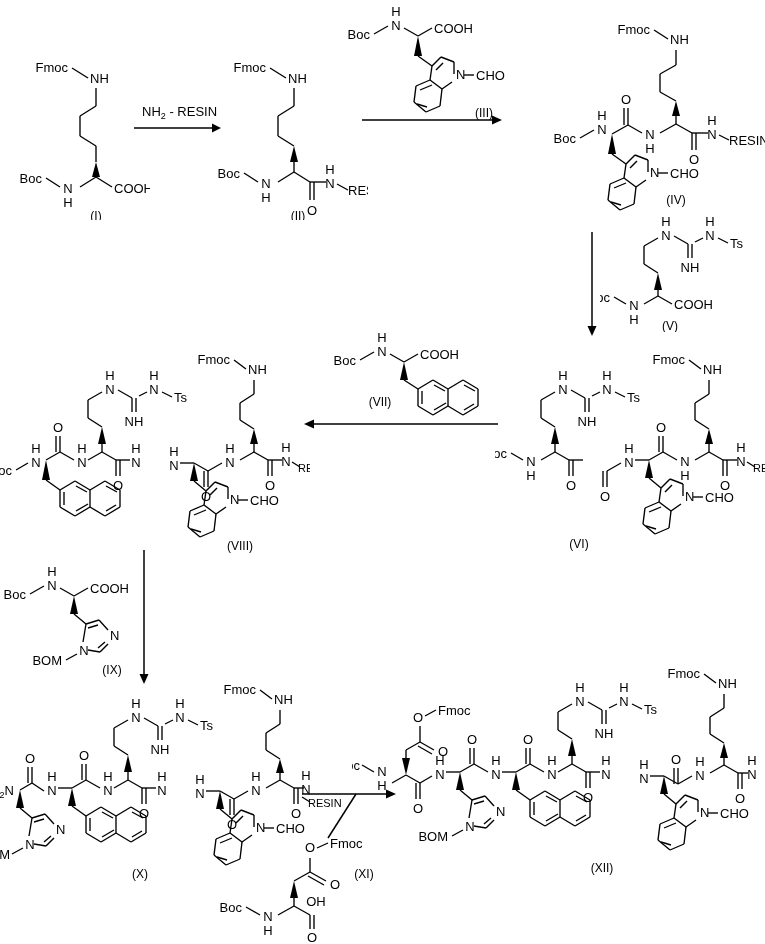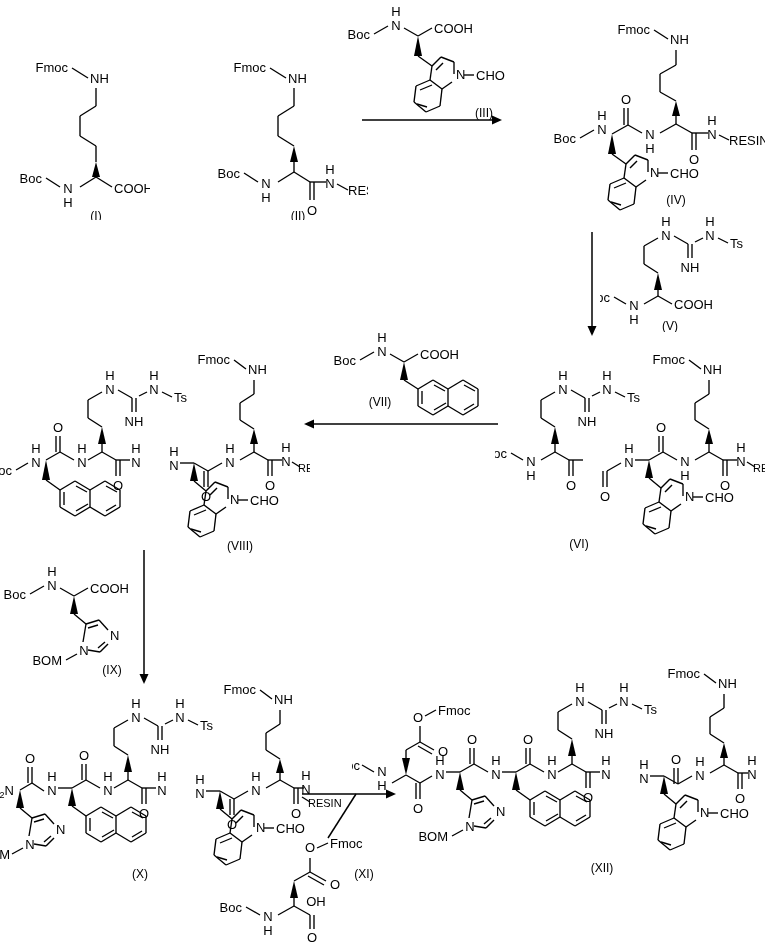--- a/index.html
+++ b/index.html
@@ -74,20 +74,27 @@
       <line x1="86" y1="127" x2="70" y2="137"></line>
       <text class="lbl" x="58" y="143" text-anchor="middle">N</text>
       <text class="lbl" x="58" y="157" text-anchor="middle">H</text>
       <line x1="50" y1="137" x2="36" y2="128"></line>
       <text class="lbl" x="32" y="133" text-anchor="end">Boc</text>
 
       <text class="roman" x="86" y="170" text-anchor="middle">(I)</text>
     </svg>
   </div>
 
+  <div class="node" style="left:128px; top:100px;">
+    <svg class="chem" width="96" height="40" viewBox="0 0 96 40">
+      <text class="lbl" x="14" y="16"><tspan>NH</tspan><tspan class="sub" dy="3">2</tspan><tspan dy="-3"> - </tspan><tspan>RESIN</tspan></text>
+      <line class="arrowline" x1="6" y1="28" x2="84" y2="28"></line>
+      <polygon class="arrowhead" points="84,23.5 93,28 84,32.5"></polygon>
+    </svg>
+  </div>
 
   <div class="node" style="left:208px; top:50px;">
     <svg class="chem" width="160" height="170" viewBox="0 0 160 170">
       <text class="lbl" x="58" y="22" text-anchor="end">Fmoc</text>
       <line x1="62" y1="18" x2="78" y2="28"></line>
       <text class="lbl" x="80" y="33">NH</text>
       <line x1="86" y1="38" x2="86" y2="56"></line>
       <line x1="86" y1="56" x2="70" y2="66"></line>
       <line x1="70" y1="66" x2="70" y2="86"></line>
       <line x1="70" y1="86" x2="86" y2="96"></line>

